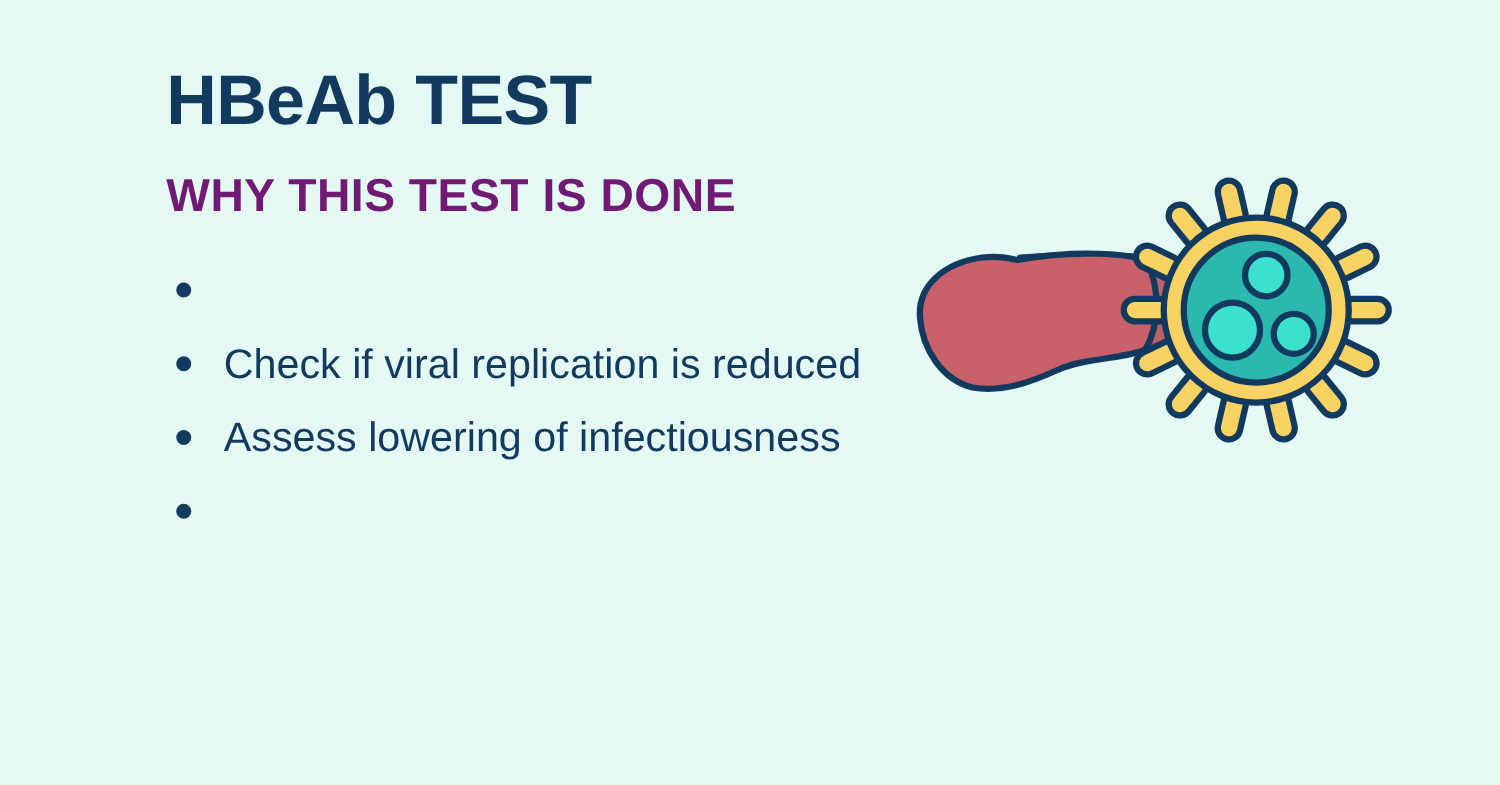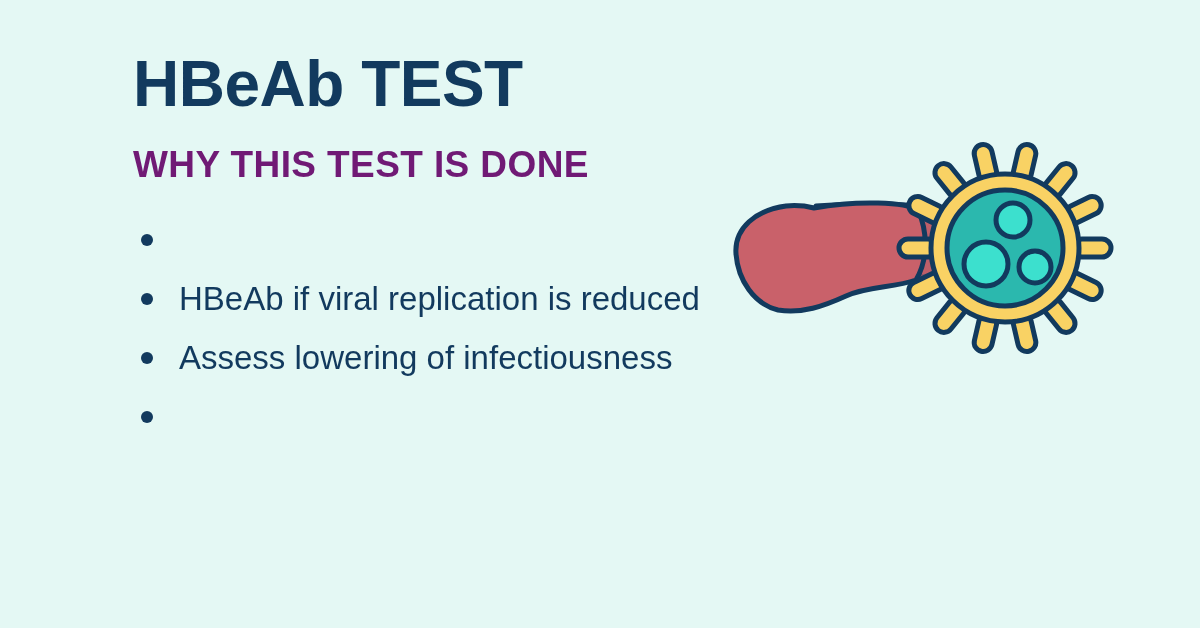--- a/index.html
+++ b/index.html
@@ -26,21 +26,21 @@
 
   
   #text-col {
     position: absolute;
     left: 133px;
     top: 52px;
     width: 800px;
   }
 
   #page-title {
-    font-size: 64px;
+    font-size: 56px;
     font-weight: 700;
     line-height: 1.0;
     letter-spacing: -0.5px;
     color: #123a5e;
     margin: 0;
     white-space: nowrap;
   }
 
   #section-heading {
     margin: 0;
@@ -106,21 +106,21 @@
     <h1 id="page-title">HBeAb TEST</h1>
 
     <h2 id="section-heading">WHY THIS TEST IS DONE</h2>
 
     <ul id="reason-list">
       <li>
         <span class="bullet-dot"></span>
       </li>
       <li>
         <span class="bullet-dot"></span>
-        <span>HBeAb if viral replication is reduced</span>
+        <span>Check if viral replication is reduced</span>
       </li>
       <li>
         <span class="bullet-dot"></span>
         <span>Assess lowering of infectiousness</span>
       </li>
       <li>
         <span class="bullet-dot"></span>
       </li>
     </ul>
 

